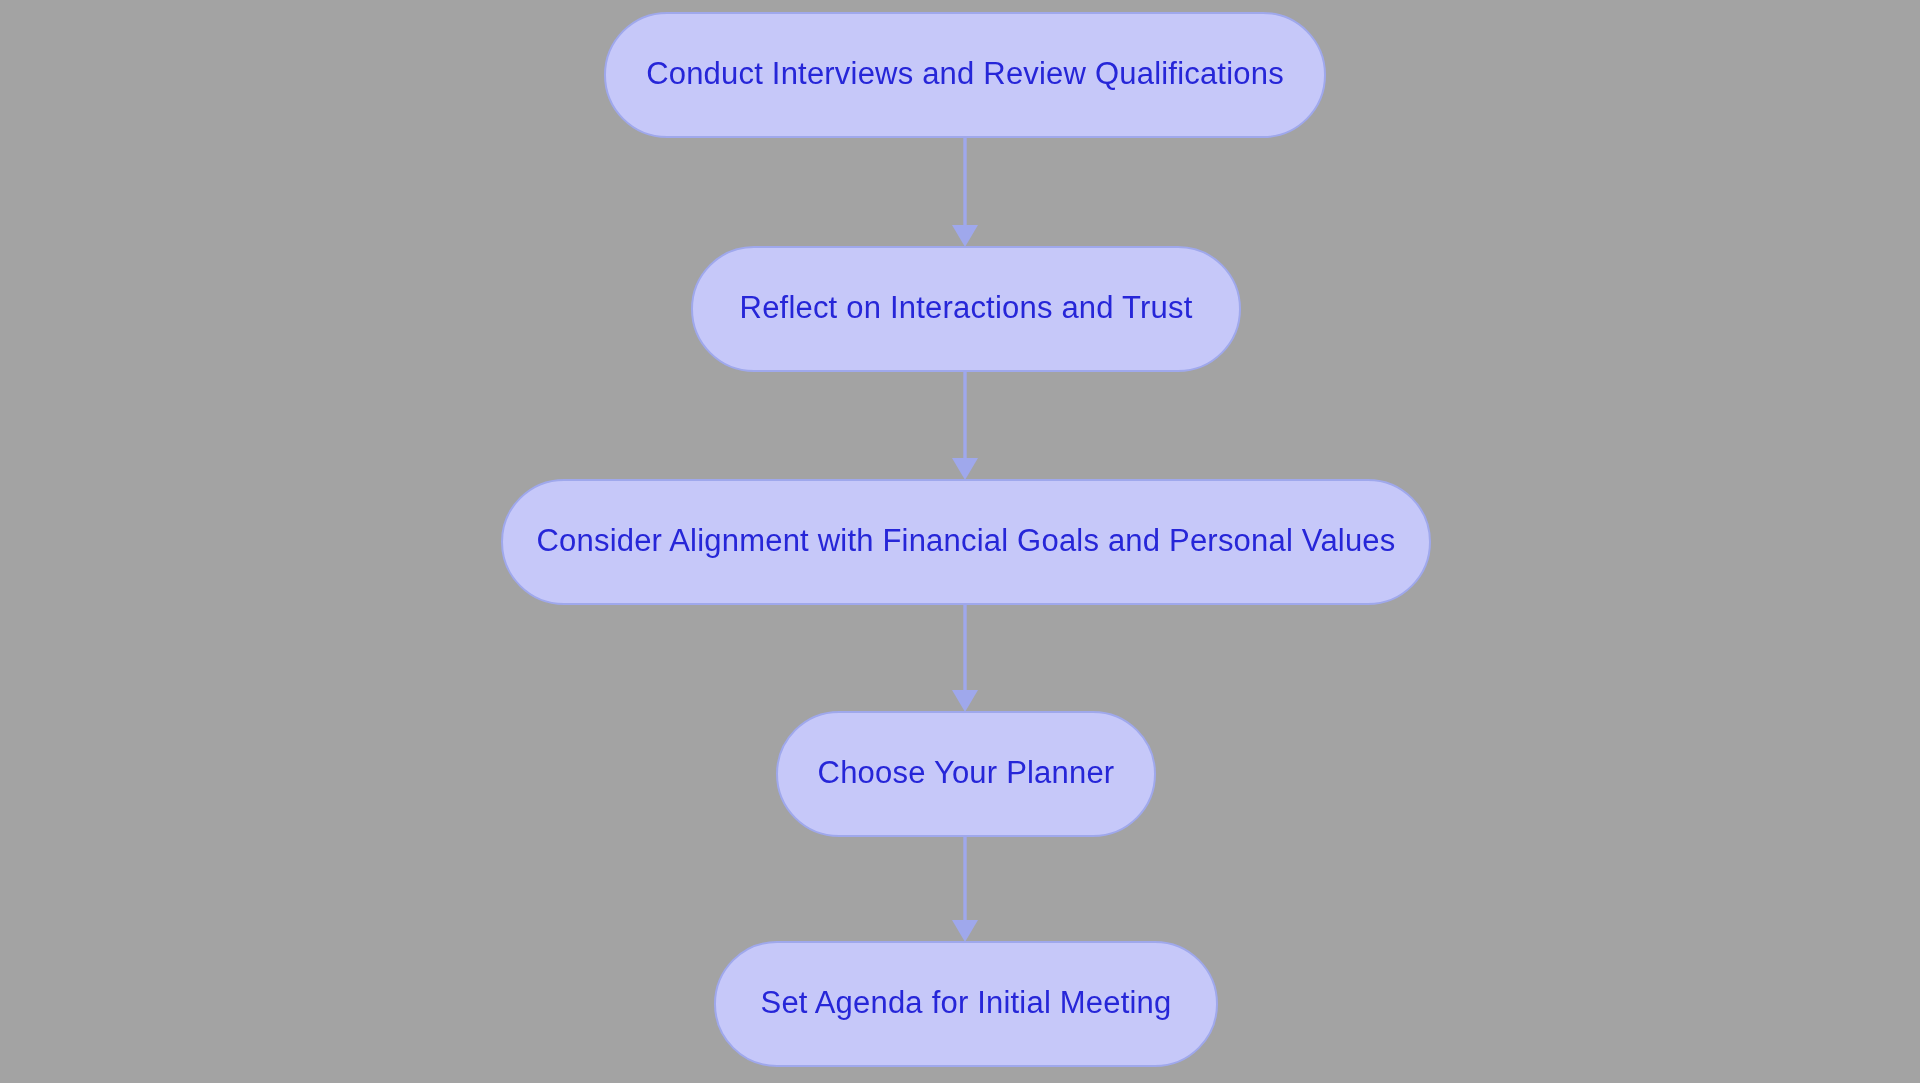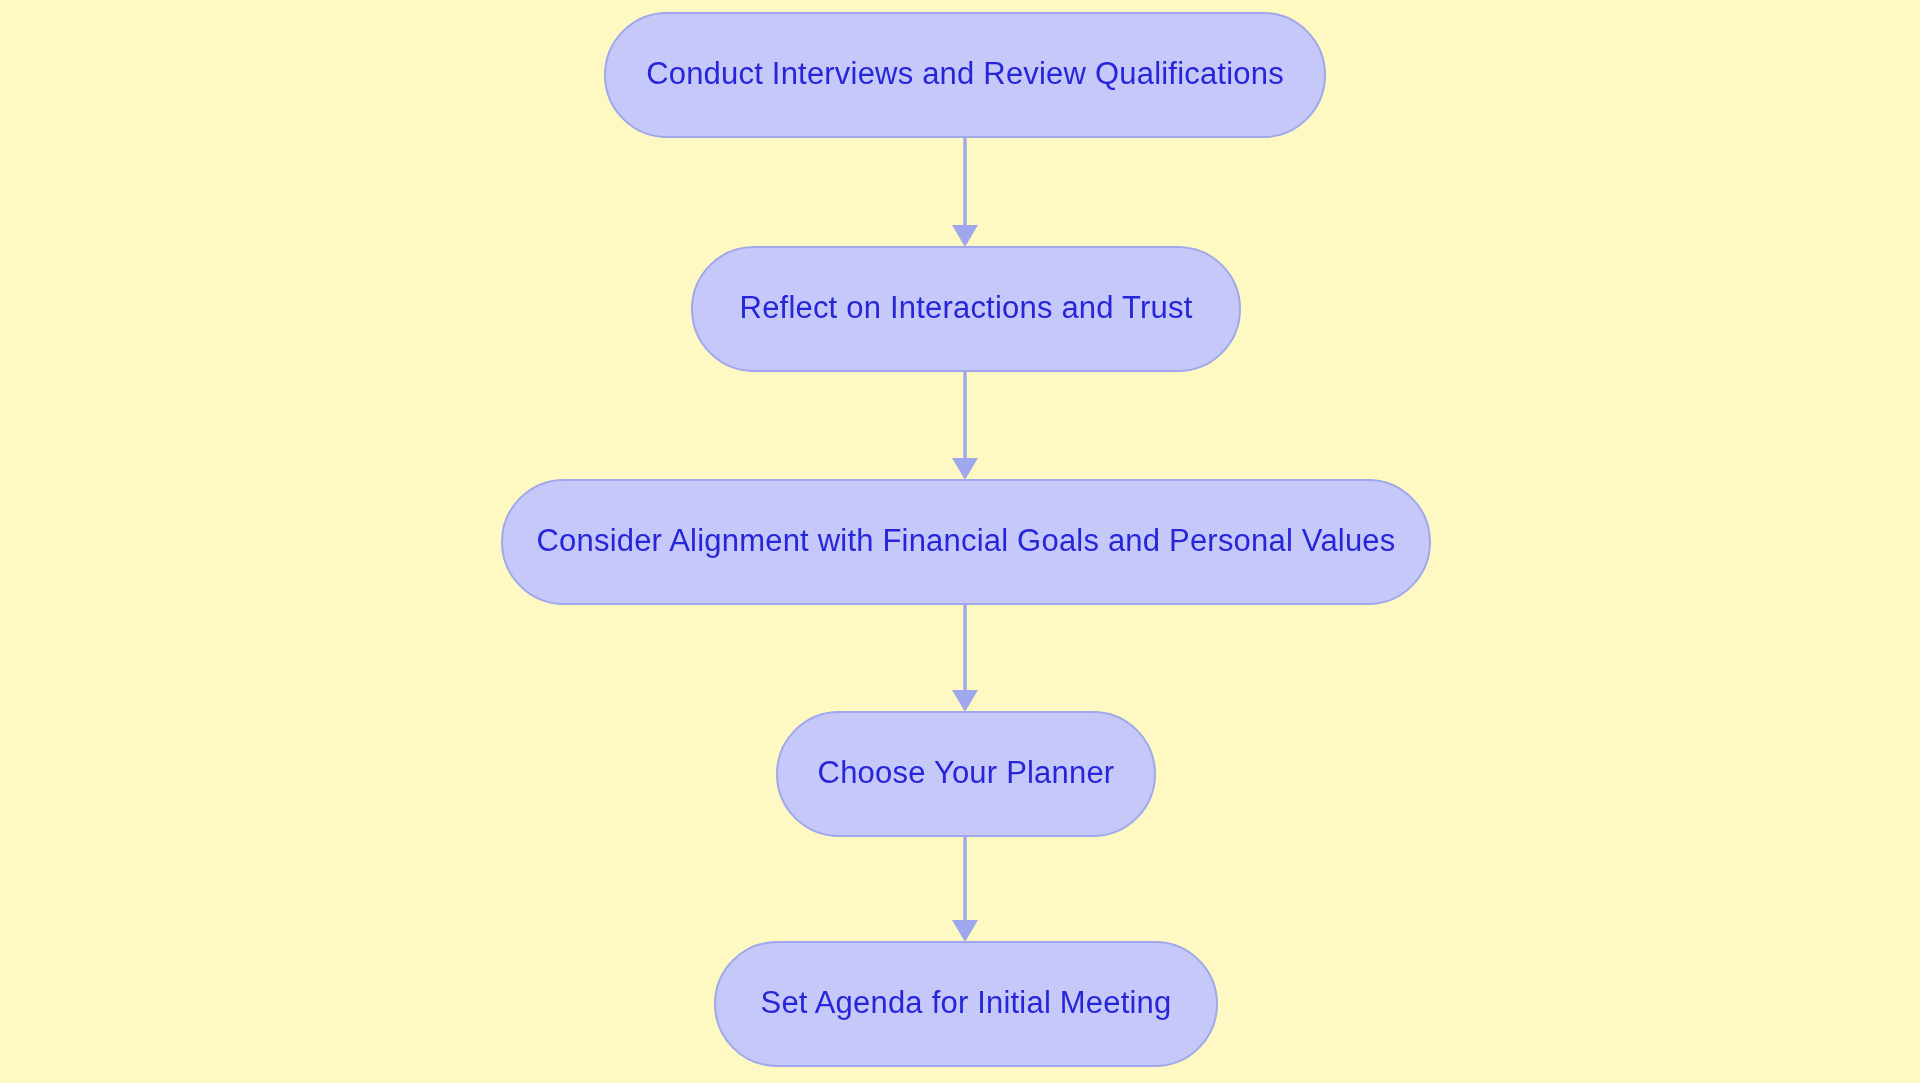--- a/index.html
+++ b/index.html
@@ -8,21 +8,21 @@
     padding: 0;
     background: #ffffff;
   }
   body {
     font-family: "Liberation Sans", sans-serif;
   }
   #canvas {
     position: relative;
     width: 1920px;
     height: 1083px;
-    background: #fef9c3;
+    background: #a3a3a3;
     overflow: hidden;
   }
   #flow-svg {
     position: absolute;
     top: 0;
     left: 0;
     width: 1920px;
     height: 1083px;
     display: block;
   }

